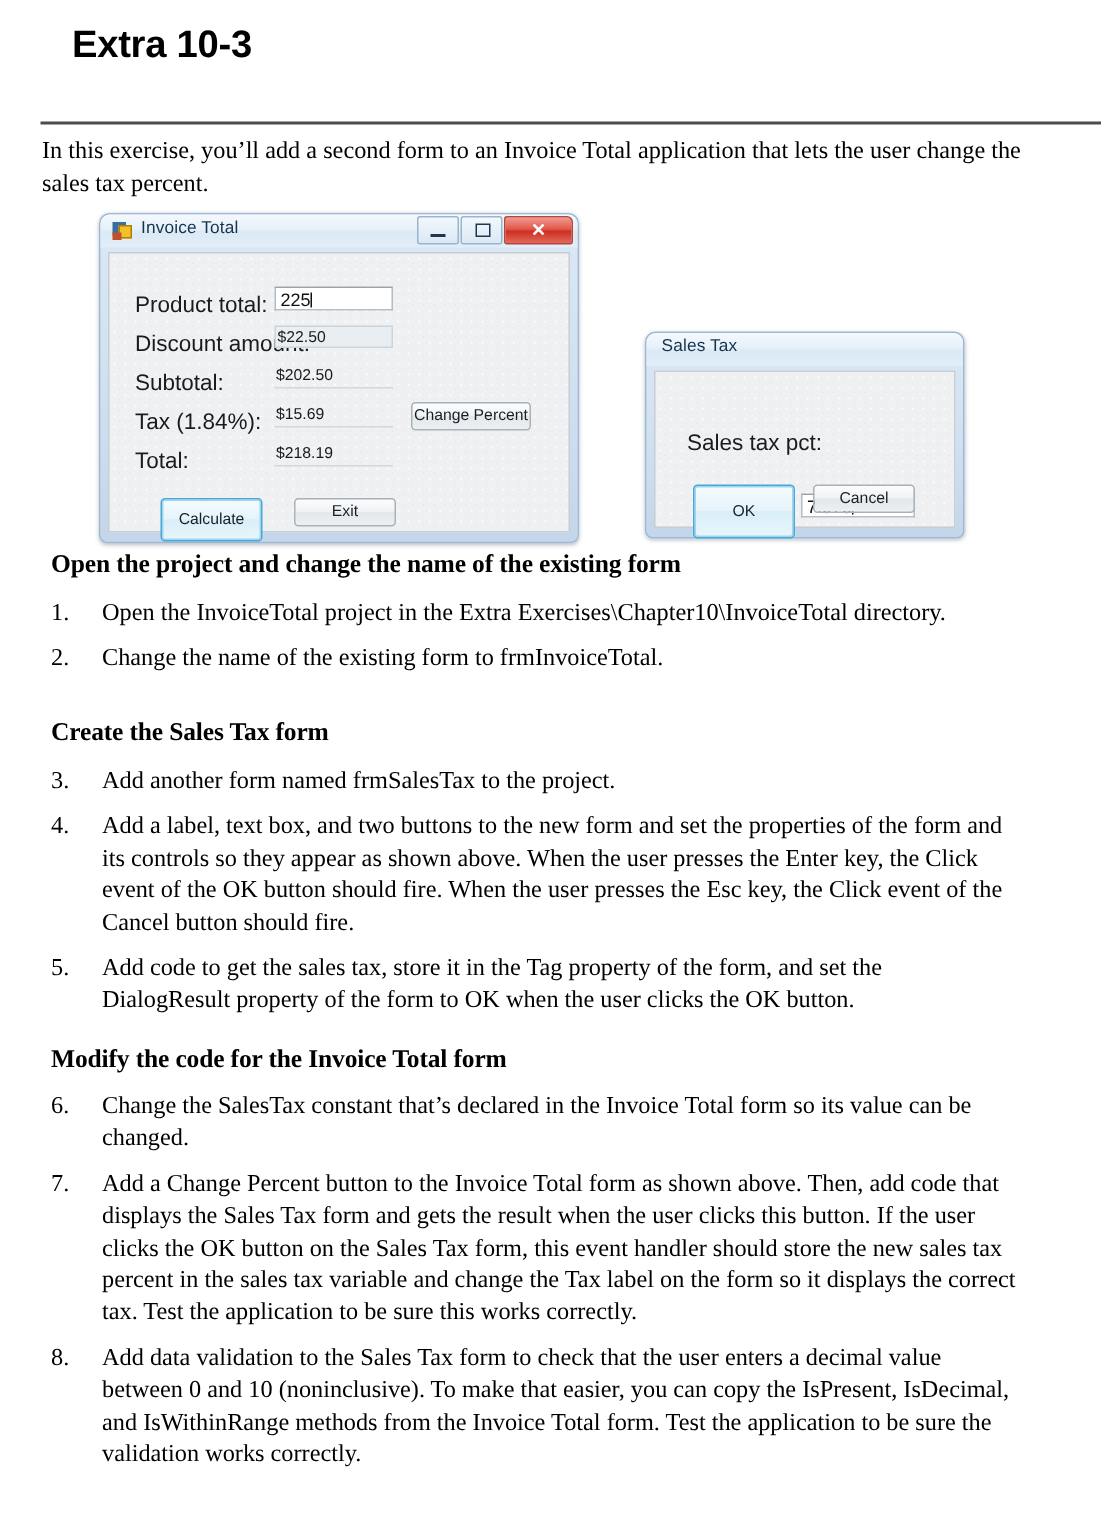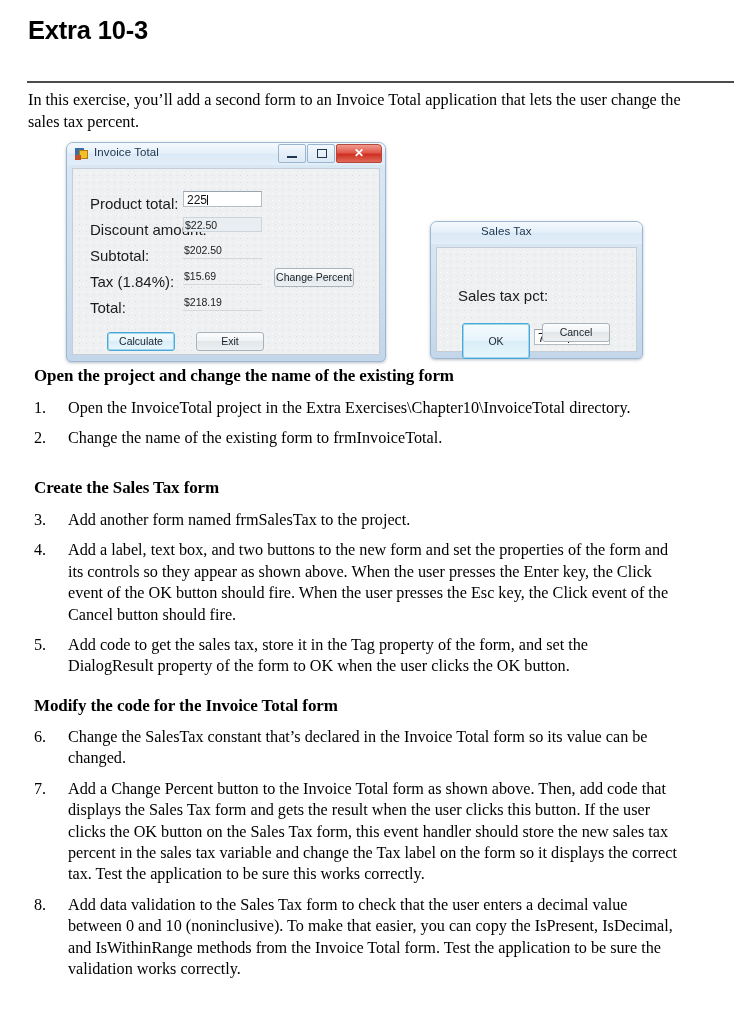--- a/index.html
+++ b/index.html
@@ -29,20 +29,21 @@
     font-size: 25.5px;
     line-height: 29px;
     letter-spacing: -0.2px;
     display: flex;
     align-items: flex-start;
   }
   .doc-title .ex-num {
     flex: 0 0 auto;
     white-space: nowrap;
     padding-right: 21px;
+    margin-left: 20px;
   }
   .doc-title .ex-name {
     flex: 1 1 auto;
   }
   .title-rule {
     position: absolute;
     left: 27px;
     top: 81px;
     width: 707px;
     height: 2px;
@@ -300,29 +301,29 @@
     <div class="fld-readonly" style="left:110px; top:75px; width:79px; height:15px;">$202.50</div>
 
     <div class="fld-label" style="left:17px; top:104px;">Tax (1.84%):</div>
     <div class="fld-readonly" style="left:110px; top:101px; width:79px; height:15px;">$15.69</div>
 
     <div class="fld-label" style="left:17px; top:130px;">Total:</div>
     <div class="fld-readonly" style="left:110px; top:127px; width:79px; height:15px;">$218.19</div>
 
     <div class="wbtn" style="left:201px; top:99px; width:80px; height:19px;">Change Percent</div>
 
-    <div class="wbtn focused" style="left:34px; top:163px; width:68px; height:19px;">Calculate</div>
+    <div class="wbtn focused" style="left:34px; top:163px; width:68px; height:29px;">Calculate</div>
     <div class="wbtn" style="left:123px; top:163px; width:68px; height:19px;">Exit</div>
   </div>
 </div>
 
 <div class="winform" id="salestax-window" style="left:430px; top:221px; width:211px; height:136px;">
 
   <div class="titlebar">
-    <div class="title-text" style="left:10px;margin-left:40px;">Sales Tax</div>
+    <div class="title-text" style="left:10px;">Sales Tax</div>
   </div>
 
   <div class="client">
     <div class="fld-label" style="left:21px; top:39px;">Sales tax pct:</div>
     <div class="fld-textbox" style="left:97px; top:34px; width:76px; height:16px;margin-top:47px;"><span>7.975</span><span class="caret"></span></div>
 
     <div class="wbtn focused" style="left:25px; top:75px; width:68px; height:36px;">OK</div>
     <div class="wbtn" style="left:105px; top:75px; width:68px; height:19px;">Cancel</div>
   </div>
 </div>

